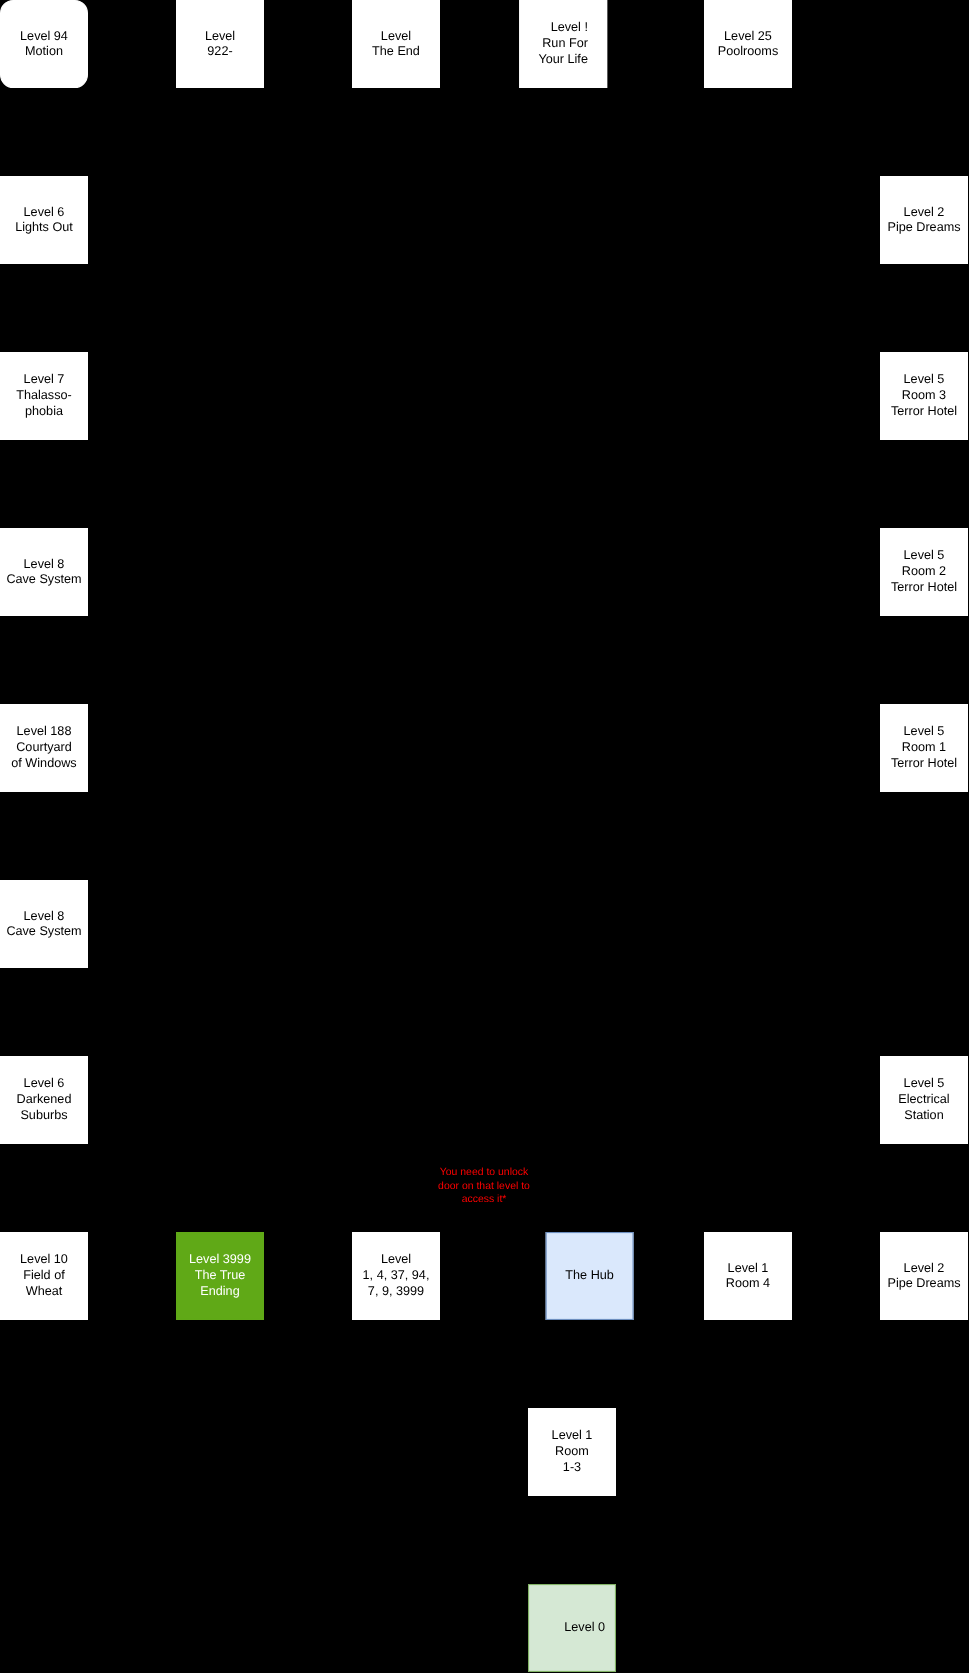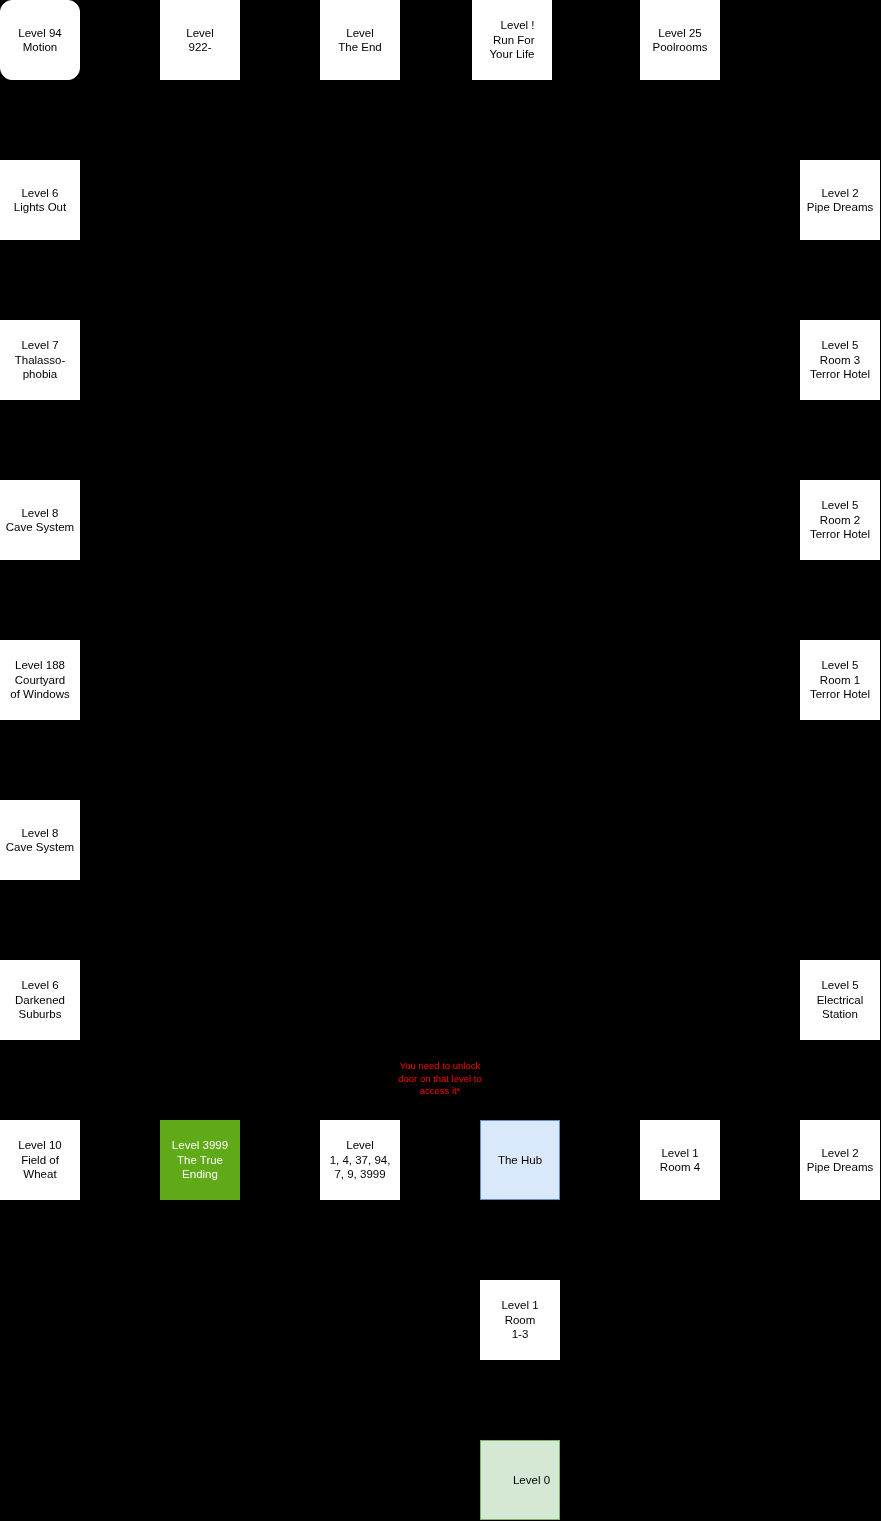--- a/index.html
+++ b/index.html
@@ -112,21 +112,21 @@
 Station</div>
     <div class="node plain" style="left: 0px; top: 1120px;">Level 10
 Field of
 Wheat</div>
     <div class="node greensolid" style="left: 160px; top: 1120px;">Level 3999
 The True
 Ending</div>
     <div class="node plain" style="left: 320px; top: 1120px;">Level
 1, 4, 37, 94,
 7, 9, 3999</div>
-    <div class="node hub" style="left: 480px; top: 1120px;">The Hub</div>
+    <div class="node hub" style="left: 496px; top: 1120px;">The Hub</div>
     <div class="node plain" style="left: 640px; top: 1120px;">Level 1
 Room 4</div>
     <div class="node plain" style="left: 800px; top: 1120px;">Level 2
 Pipe Dreams</div>
     <div class="node plain" style="left: 480px; top: 1280px;">Level 1
 Room
 1-3</div>
     <div class="node greenlight" style="left: 480px; top: 1440px;">Level 0</div>
     <div class="annotation" style="left: 360px; top: 1060px; color: rgb(255, 0, 0);">You need to unlock
 door on that level to

